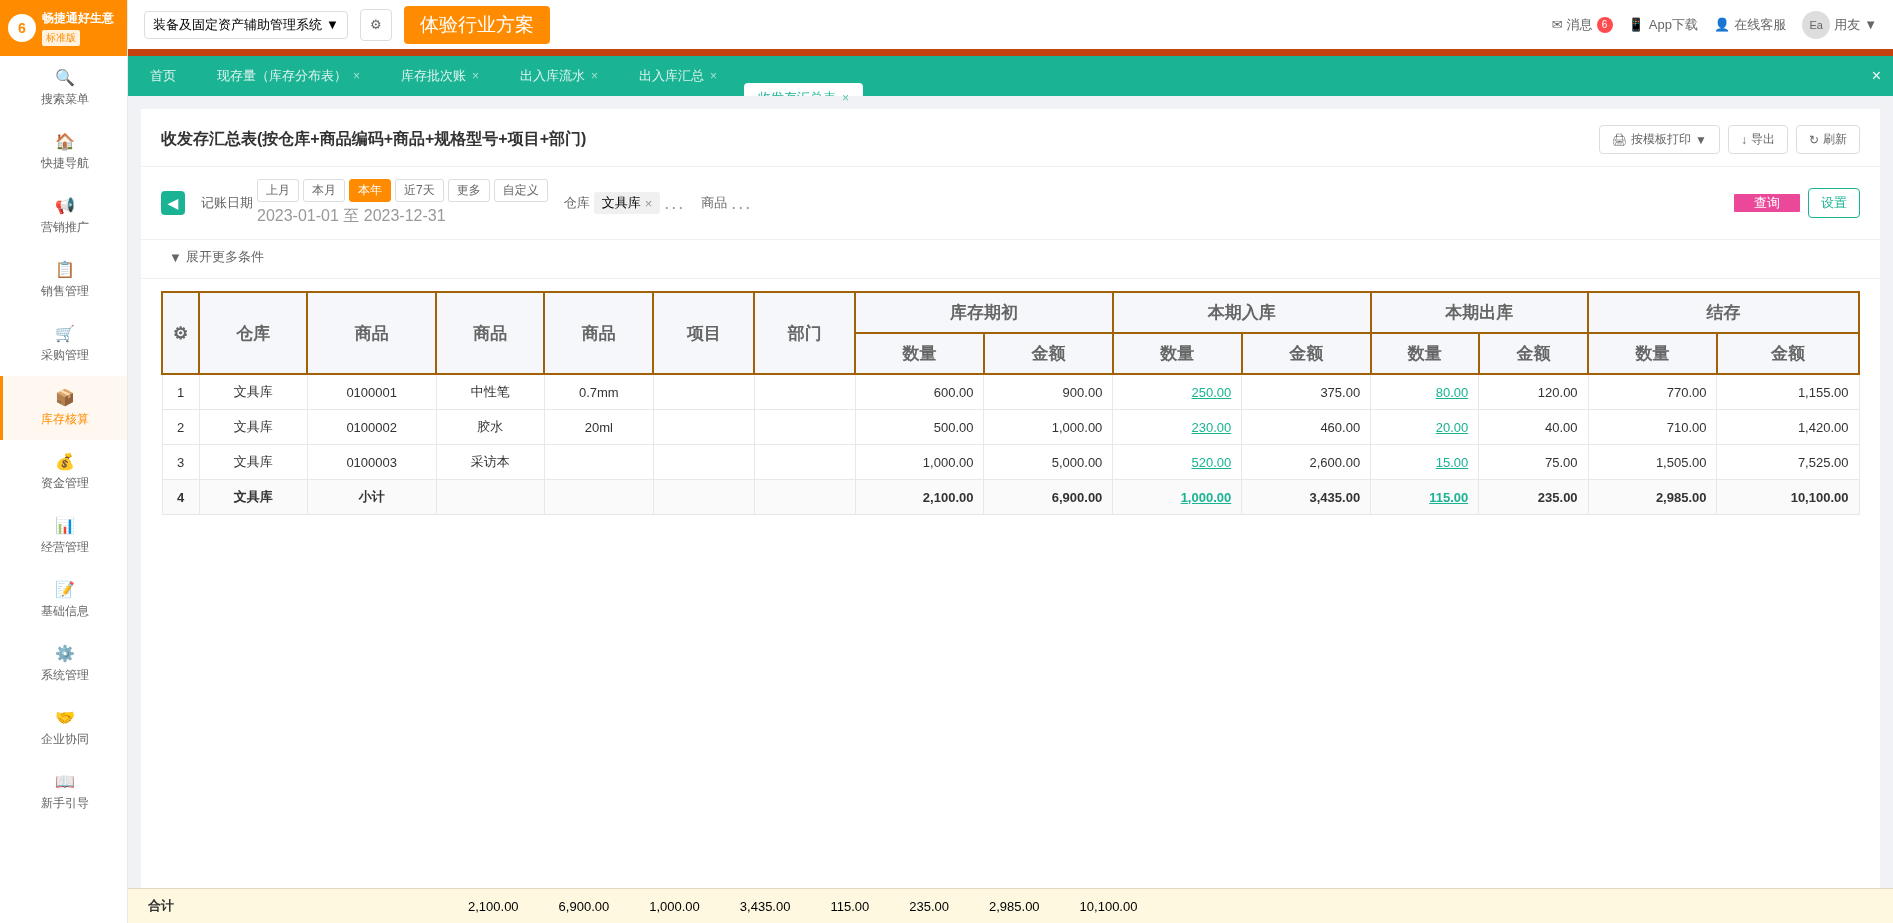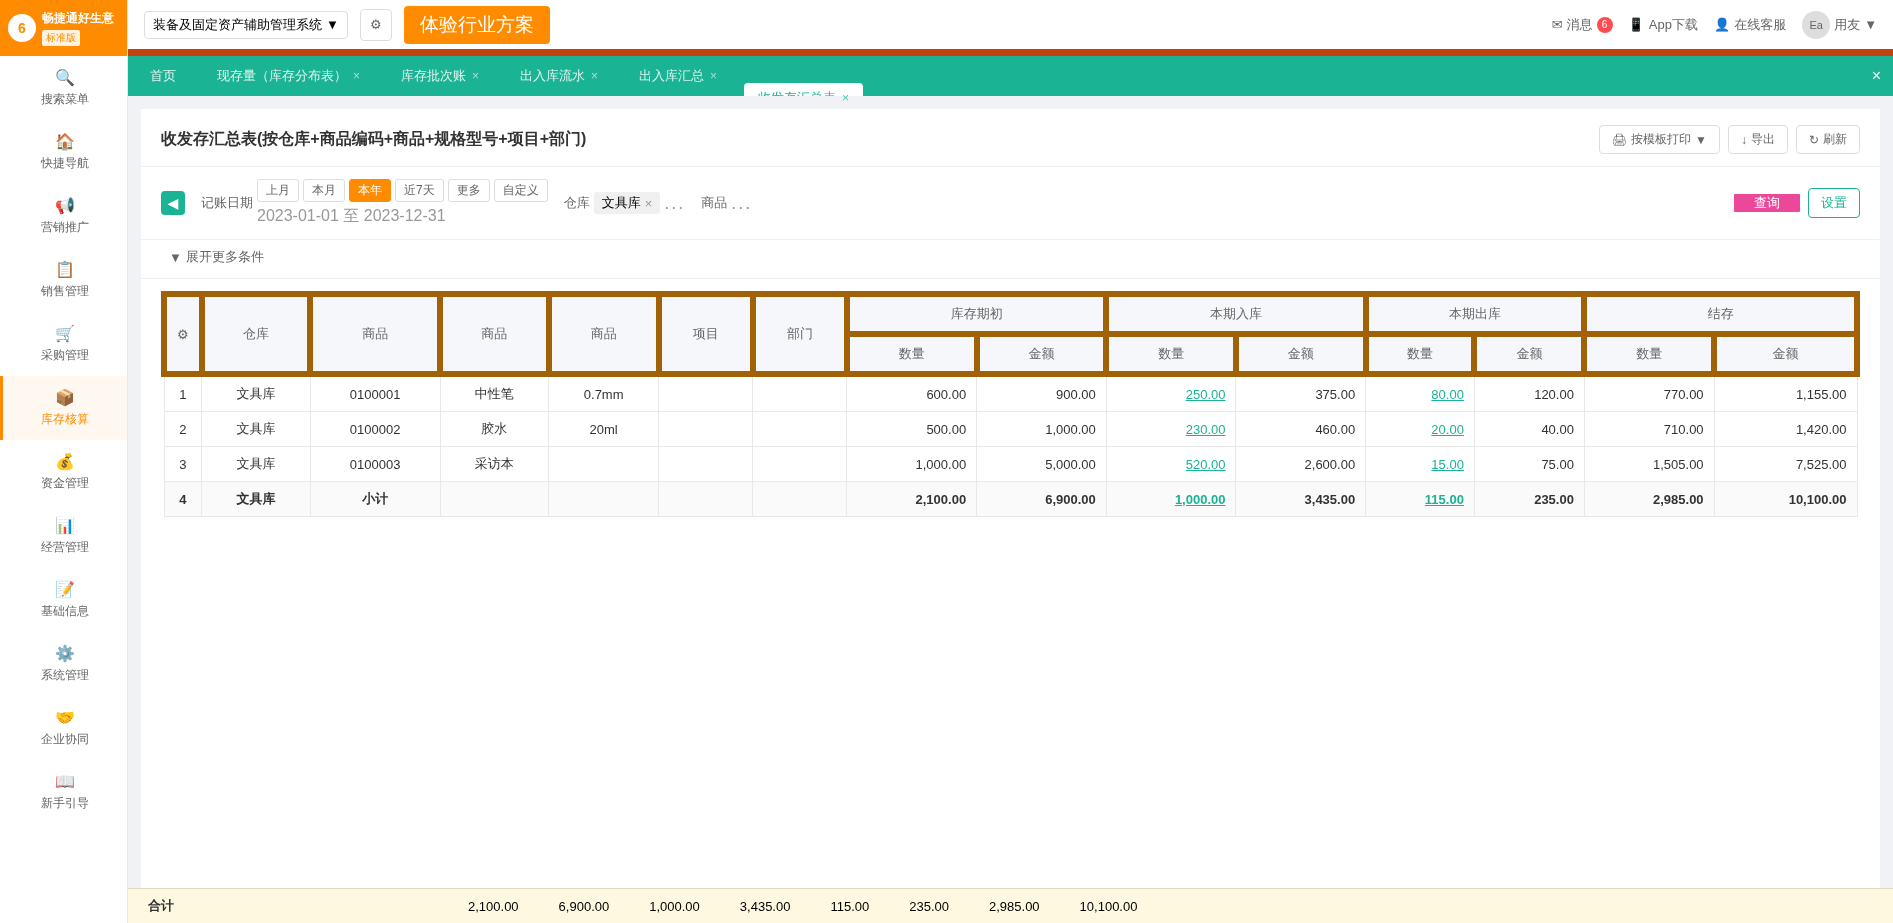--- a/index.html
+++ b/index.html
@@ -58,21 +58,21 @@
     .warehouse-tag { display: flex; align-items: center; gap: 4px; background: #f0f0f0; border-radius: 3px; padding: 2px 8px; font-size: 13px; }
     .warehouse-tag .close { cursor: pointer; color: #999; }
     .more-btn { color: #999; cursor: pointer; font-size: 18px; letter-spacing: 2px; }
     .query-btn { background: #ec4899; color: #fff; border: none; border-radius: 1px; padding: 0 20px; cursor: pointer; font-size: 13px; }
     .settings-link { color: #1ab394; cursor: pointer; font-size: 13px; border: 1px solid #1ab394; border-radius: 4px; padding: 5px 12px; }
     .expand-btn { display: flex; align-items: center; gap: 4px; color: #666; cursor: pointer; font-size: 13px; padding: 4px 8px; }
 
     
     .table-container { padding: 0 20px 20px; }
     .data-table { width: 100%; border-collapse: collapse; margin-top: 12px; }
-    .data-table th { background: #f5f7fa; border: 6px solid #a16207; padding: 8px 10px; text-align: center; font-weight: 400; color: #666; font-size: 13px; }
+    .data-table th { background: #f5f7fa; border: 2px solid #a16207; padding: 8px 10px; text-align: center; font-weight: 700; color: #666; font-size: 17px; }
     .data-table td { border: 1px solid #e8e8e8; padding: 8px 10px; text-align: center; font-size: 13px; color: #333; }
     .data-table .subtotal-row td { font-weight: bold; background: #fafafa; }
     .data-table .number { text-align: right; }
     .data-table .underline { text-decoration: underline; cursor: pointer; color: #1ab394; }
     .col-settings { width: 32px; }
     .th-group { text-align: center; }
     .footer-total { display: flex; align-items: center; width: 100%; }
     .footer-label { font-weight: bold; color: #333; min-width: 120px; }
 
     

